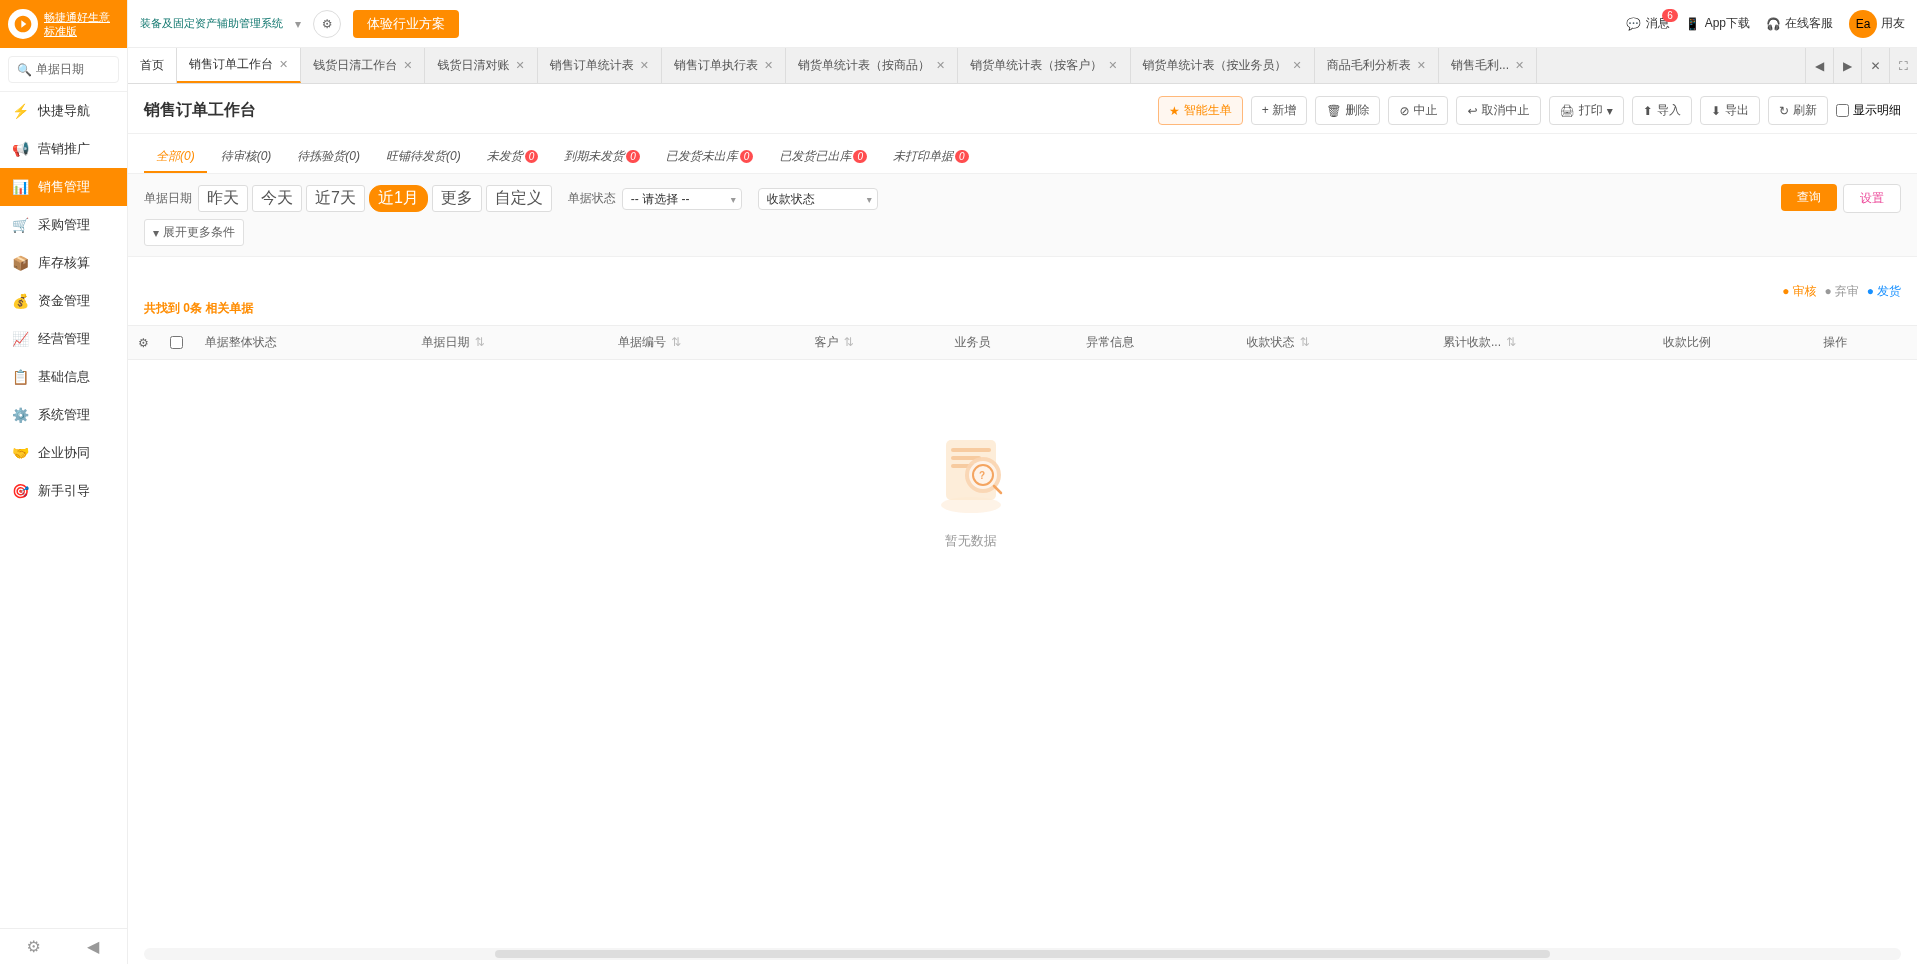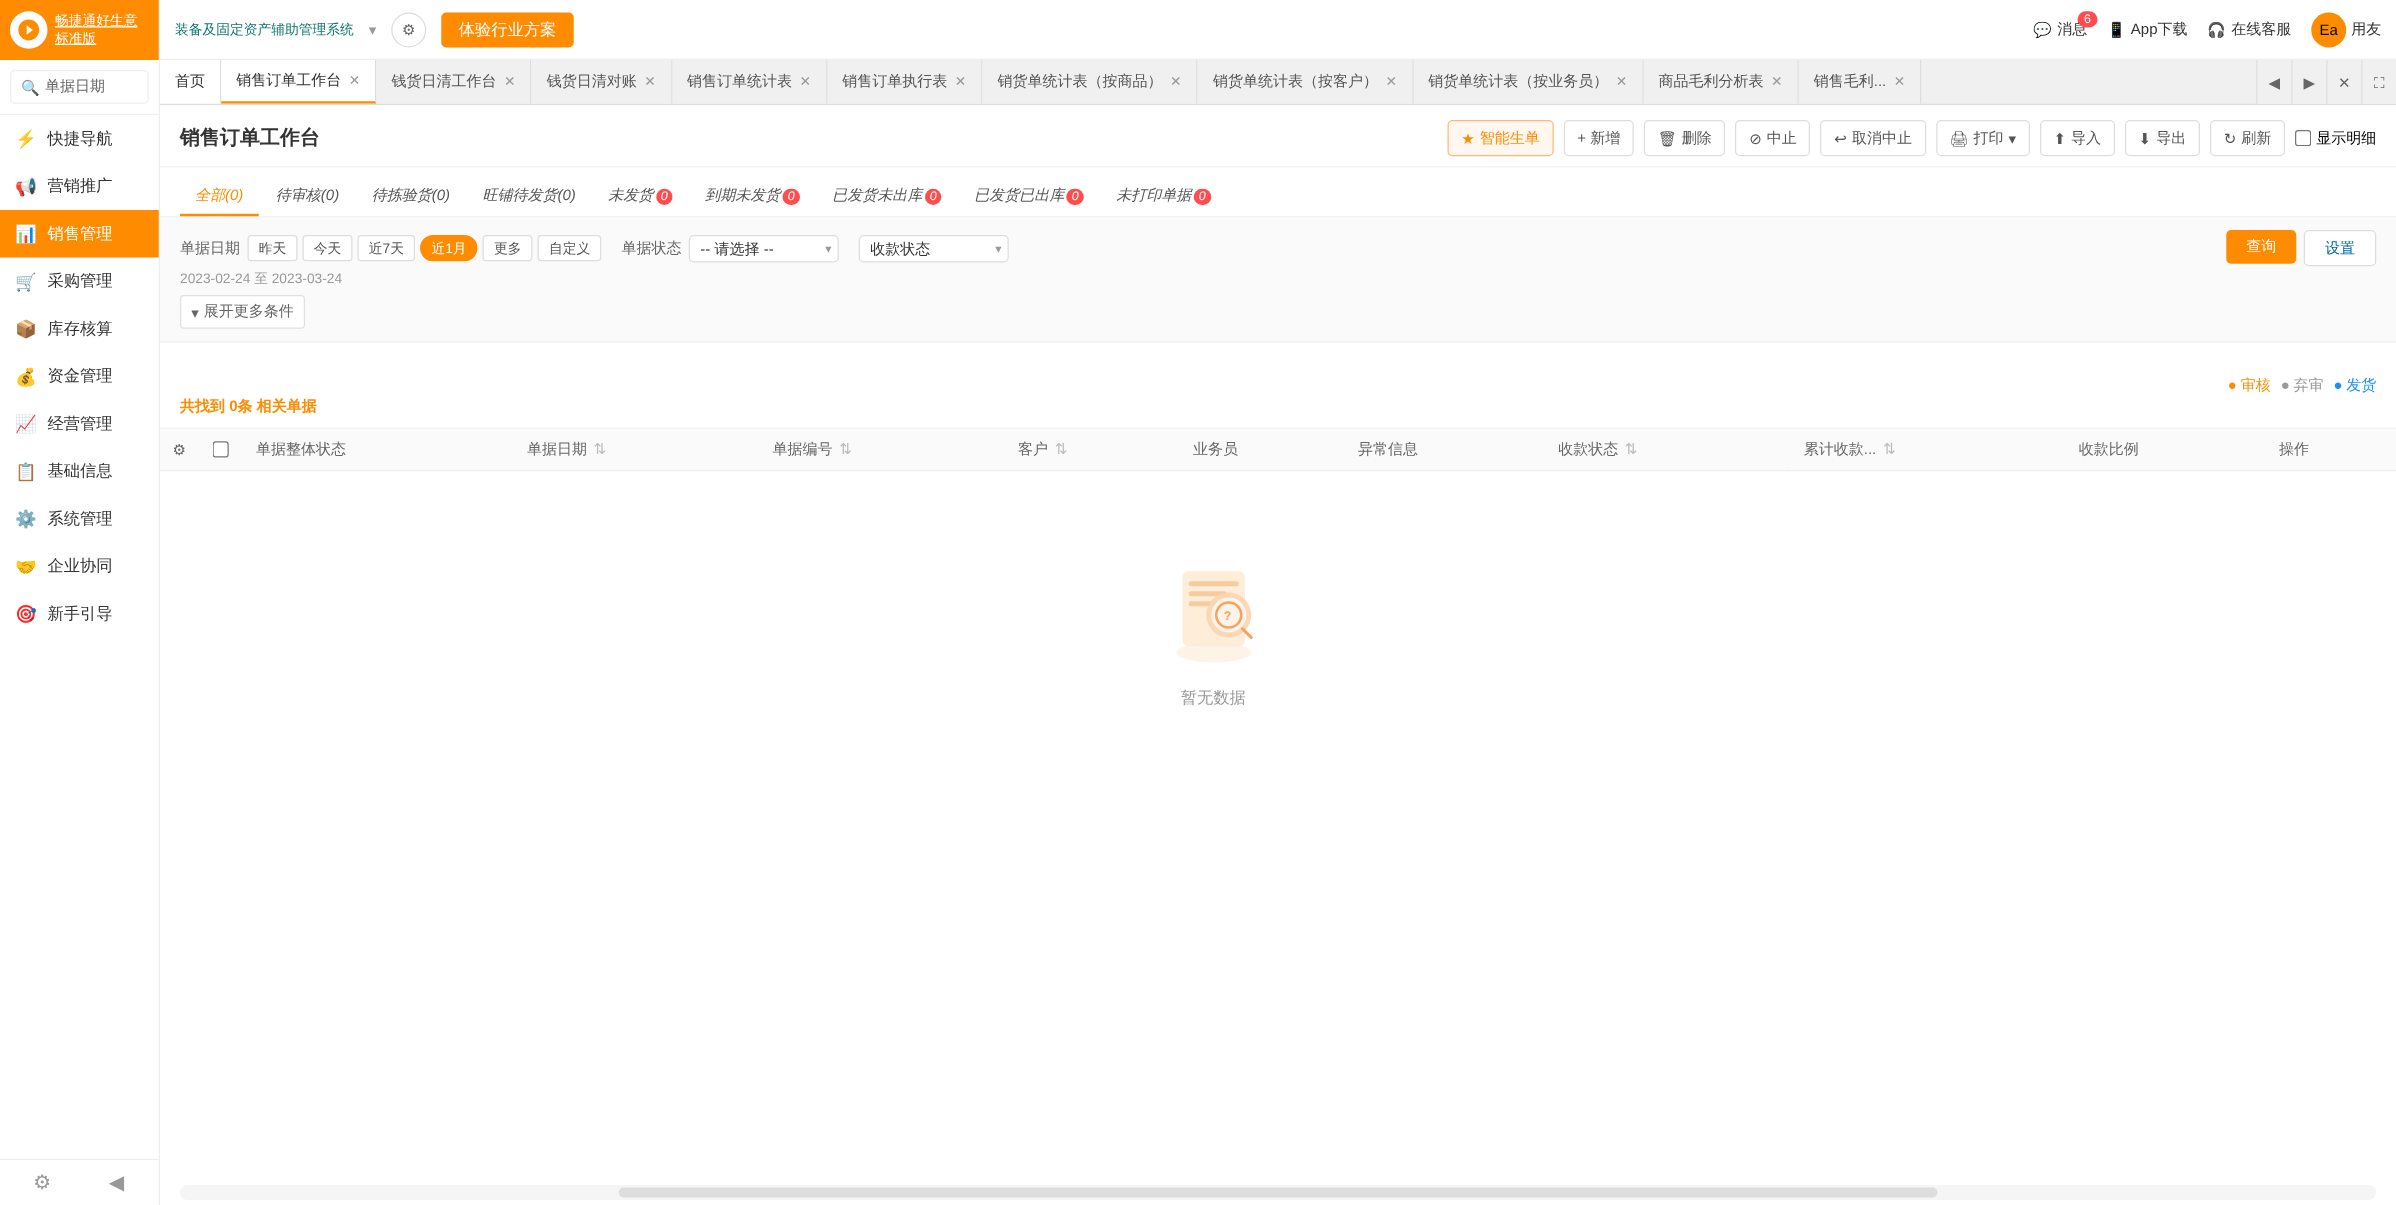--- a/index.html
+++ b/index.html
@@ -57,30 +57,30 @@
     .sub-tab { padding: 6px 12px; cursor: pointer; font-size: 12px; color: #555; border-bottom: 2px solid transparent; font-style: italic; }
     .sub-tab.active { color: #ff8c00; border-bottom-color: #ff8c00; }
     .sub-tab .count-badge { background: #ff4d4f; color: #fff; border-radius: 10px; padding: 1px 4px; font-size: 10px; margin-left: 2px; }
 
     
     .filter-area { padding: 10px 16px; background: #fafafa; border-bottom: 1px solid #f0f0f0; }
     .filter-row { display: flex; align-items: center; gap: 16px; flex-wrap: wrap; }
     .filter-item { display: flex; align-items: center; gap: 6px; font-size: 12px; color: #333; }
     .filter-label { color: #666; white-space: nowrap; }
     .filter-date-btns { display: flex; gap: 4px; }
-    .date-btn { padding: 2px 8px; border: 1px solid #ddd; border-radius: 3px; cursor: pointer; font-size: 11px; color: #555; background: #fff; }
+    .date-btn { padding: 2px 8px; border: 1px solid #ddd; border-radius: 3px; cursor: pointer; font-size: 16px; color: #555; background: #fff; }
     .date-btn.active { background: #ff8c00; color: #fff; border-color: #ff8c00; border-radius: 12px; }
     .filter-date-range { font-size: 11px; color: #999; margin-top: 2px; }
     .filter-select { border: 1px solid #ddd; border-radius: 4px; padding: 3px 24px 3px 8px; font-size: 12px; background: #fff; appearance: none; color: #333; min-width: 120px; cursor: pointer; }
     .filter-select-wrap { position: relative; display: inline-block; }
     .filter-select-wrap::after { content: '▾'; position: absolute; right: 6px; top: 50%; transform: translateY(-50%); color: #999; pointer-events: none; font-size: 10px; }
     .expand-btn { display: flex; align-items: center; gap: 4px; cursor: pointer; color: #666; font-size: 12px; padding: 4px 8px; border: 1px solid #e0e0e0; border-radius: 3px; background: #fff; margin-top: 6px; }
     .filter-actions-right { margin-left: auto; display: flex; gap: 6px; align-items: flex-start; }
     .query-btn { background: #ff8c00; color: #fff; border: none; border-radius: 4px; padding: 5px 16px; cursor: pointer; font-size: 12px; }
-    .setup-btn { background: #fff; color: #0369a1; border: 1px solid #ddd; border-radius: 4px; padding: 5px 16px; cursor: pointer; font-size: 12px; }
+    .setup-btn { background: #fff; color: #ec4899; border: 1px solid #ddd; border-radius: 4px; padding: 5px 16px; cursor: pointer; font-size: 12px; }
 
     
     .table-toolbar { padding: 8px 16px; display: flex; align-items: center; justify-content: space-between; }
     .table-count { font-size: 12px; color: #666; margin-top: 35px; }
     .table-count span { color: #ff8c00; font-weight: 600; }
     .table-actions-right { display: flex; gap: 8px; }
     .table-action-btn { display: flex; align-items: center; gap: 3px; cursor: pointer; font-size: 12px; color: #555; }
     .table-action-btn.approve { color: #ff8c00; }
     .table-action-btn.revoke { color: #999; }
     .table-action-btn.ship { color: #1890ff; }
@@ -372,21 +372,20 @@
             <select class="filter-select">
               <option value="">收款状态</option>
             </select>
           </div>
         </div>
         <div class="filter-actions-right">
           <button class="query-btn">查询</button>
           <button class="setup-btn">设置</button>
         </div>
       </div>
-      <div class="filter-date-range">2023-02-24 至 2023-03-24</div>
       <div style="margin-top:6px;">
         <button class="expand-btn">
           <span>▾</span>
           <span>展开更多条件</span>
         </button>
       </div>
     </div>
 
     <div class="table-toolbar">
       <div class="table-count">

